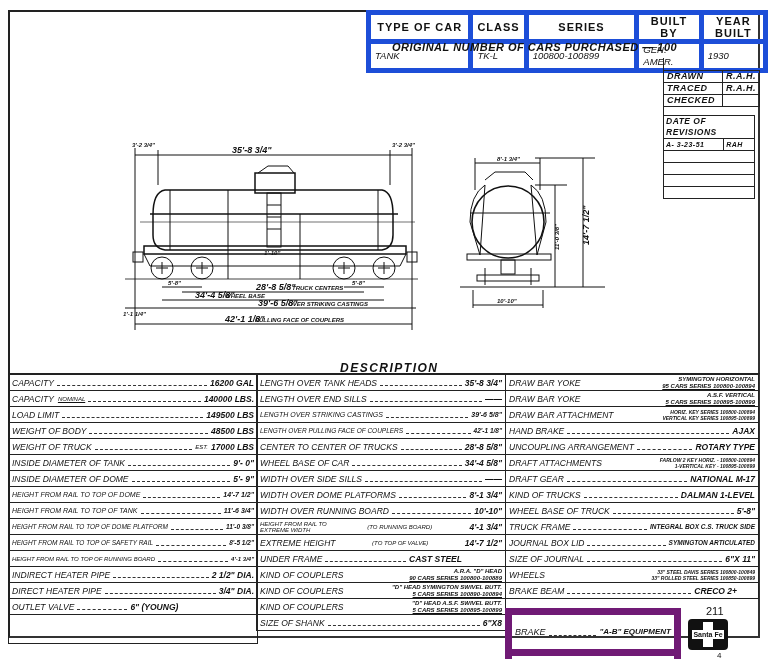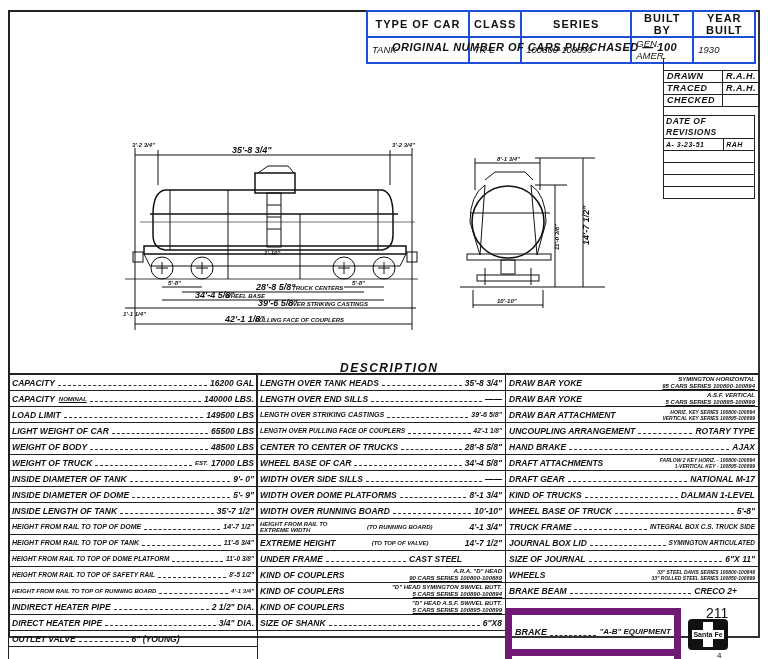--- a/index.html
+++ b/index.html
@@ -1,50 +1,50 @@
 <!DOCTYPE html>
 <html><head>
 <meta charset="utf-8">
 <style>
   html,body{margin:0;padding:0;background:#fff;}
   body{width:768px;height:659px;position:relative;overflow:hidden;font-family:"Liberation Sans",sans-serif;color:#111;}
   .frame{position:absolute;left:8px;top:10px;width:752px;height:628px;border-left:2px solid #222;border-top:2px solid #222;border-right:2px solid #333;border-bottom:2px solid #333;box-sizing:border-box;}
   .hand{font-style:italic;font-weight:bold;text-transform:uppercase;letter-spacing:.5px;}
   
   .hdr{position:absolute;left:366px;top:10px;border-collapse:collapse;font-size:10px;}
-  .hdr td{border:2px solid #1d4ed8;padding:0 4px;height:12px;line-height:12px;}
+  .hdr td{border:5px solid #1d4ed8;padding:0 4px;height:12px;line-height:12px;}
   .hdr .h td{font-weight:bold;font-size:11px;text-align:center;letter-spacing:1px;}
   .hdr .v td{font-style:italic;font-size:9.5px;}
   .orig{position:absolute;left:392px;top:41px;font-size:11px;text-align:center;}
   
   .drawn{position:absolute;left:663px;top:70px;border-collapse:collapse;font-size:9px;}
   .drawn td{border:1px solid #222;padding:0 3px;height:11px;line-height:11px;}
   .rev{position:absolute;left:663px;top:115px;width:92px;border:1px solid #222;border-collapse:collapse;font-size:8.5px;}
   .rev td{border:1px solid #222;height:11px;line-height:11px;padding:0 2px;}
   
   svg.draw{position:absolute;}
   .dim{font-size:9px;font-style:italic;font-weight:bold;fill:#111;font-family:"Liberation Sans",sans-serif;}
   .dimsm{font-size:6px;font-style:italic;font-weight:bold;fill:#111;font-family:"Liberation Sans",sans-serif;}
   
   .desc-title{position:absolute;left:308px;top:361px;font-size:12px;letter-spacing:1.5px;margin-left:32px;}
   .col{position:absolute;top:374px;border-collapse:collapse;}
   .col td{border:1px solid #222;height:15px;padding:0 3px;font-size:8.5px;white-space:nowrap;overflow:hidden;}
   .row{display:flex;justify-content:space-between;align-items:center;}
-  .lab{font-style:italic;font-weight:bold;text-transform:uppercase;}
+  .lab{font-style:italic;font-weight:normal;text-transform:uppercase;}
   .lead{flex:1;border-bottom:1px dashed #333;margin:0 3px;height:6px;}
   .val{font-style:italic;font-weight:bold;text-transform:uppercase;}
   .twoline{display:flex;flex-direction:column;align-items:flex-end;line-height:7px;font-size:6px;font-style:italic;font-weight:bold;text-transform:uppercase;}
   .col1{left:8px;width:250px;}
   .col2{left:256px;width:250px;}
   .col3{left:505px;width:254px;}
   .sub{font-size:6px;}
   .small{font-size:7px;}
   .brk{position:absolute;left:505px;top:608px;border-collapse:collapse;width:176px;}
   .brk td{border:7px solid #701a75;height:10px;padding:12px 3px;font-size:8px;line-height:10px;}
-  .num211{position:absolute;left:706px;top:605px;font-size:14px;}
+  .num211{position:absolute;left:706px;top:605px;font-size:11px;}
   .logo{position:absolute;left:688px;top:619px;width:40px;height:31px;background:#111;border-radius:4px;}
   .logo .cross-h{position:absolute;left:4px;top:11px;width:32px;height:9px;background:#fff;}
   .logo .cross-v{position:absolute;left:15px;top:3px;width:10px;height:25px;background:#fff;}
   .logo .txt{position:absolute;left:0;top:11px;width:40px;text-align:center;font-size:7px;font-weight:bold;color:#111;line-height:9px;}
   .pnum{position:absolute;left:717px;top:651px;font-size:8px;}
 </style>
 </head>
 <body>
 
 <div class="frame"></div>
@@ -238,29 +238,20 @@
           <div class="row">
             <span class="lab">LOAD LIMIT</span>
             <span class="lead"></span>
             <span class="val">149500 LBS</span>
           </div>
         </td>
       </tr>
   <tr>
         <td>
           <div class="row">
-            <span class="lab">LIGHT WEIGHT OF CAR</span>
-            <span class="lead"></span>
-            <span class="val">65500 LBS</span>
-          </div>
-        </td>
-      </tr>
-  <tr>
-        <td>
-          <div class="row">
             <span class="lab">WEIGHT OF BODY</span>
             <span class="lead"></span>
             <span class="val">48500 LBS</span>
           </div>
         </td>
       </tr>
   <tr>
         <td>
           <div class="row">
             <span class="lab">WEIGHT OF TRUCK</span>
@@ -278,29 +269,20 @@
             <span class="val">9'- 0"</span>
           </div>
         </td>
       </tr>
   <tr>
         <td>
           <div class="row">
             <span class="lab">INSIDE DIAMETER OF DOME</span>
             <span class="lead"></span>
             <span class="val">5'- 9"</span>
-          </div>
-        </td>
-      </tr>
-  <tr>
-        <td>
-          <div class="row">
-            <span class="lab">INSIDE LENGTH OF TANK</span>
-            <span class="lead"></span>
-            <span class="val">35'-7 1/2"</span>
           </div>
         </td>
       </tr>
   <tr>
         <td>
           <div class="row small">
             <span class="lab">HEIGHT FROM RAIL TO TOP OF DOME</span>
             <span class="lead"></span>
             <span class="val">14'-7 1/2"</span>
           </div>
@@ -561,32 +543,32 @@
             <div class="twoline" style="font-size:5px;line-height:6px">
               <span>HORIZ. KEY SERIES 100800-100894</span>
               <span>VERTICAL KEY SERIES 100895-100899</span>
             </div>
           </div>
         </td>
       </tr>
   <tr>
         <td>
           <div class="row">
+            <span class="lab">HAND BRAKE</span>
+            <span class="lead"></span>
+            <span class="val">AJAX</span>
+          </div>
+        </td>
+      </tr>
+  <tr>
+        <td>
+          <div class="row">
             <span class="lab">UNCOUPLING ARRANGEMENT</span>
             <span class="lead"></span>
             <span class="val">ROTARY TYPE</span>
-          </div>
-        </td>
-      </tr>
-  <tr>
-        <td>
-          <div class="row">
-            <span class="lab">HAND BRAKE</span>
-            <span class="lead"></span>
-            <span class="val">AJAX</span>
           </div>
         </td>
       </tr>
   <tr>
         <td>
           <div class="row">
             <span class="lab">DRAFT ATTACHMENTS</span>
             <div class="twoline" style="font-size:5px;line-height:6px">
               <span>FARLOW 2 KEY HORIZ. - 100800-100894</span>
               <span>1-VERTICAL KEY - 100895-100899</span>

